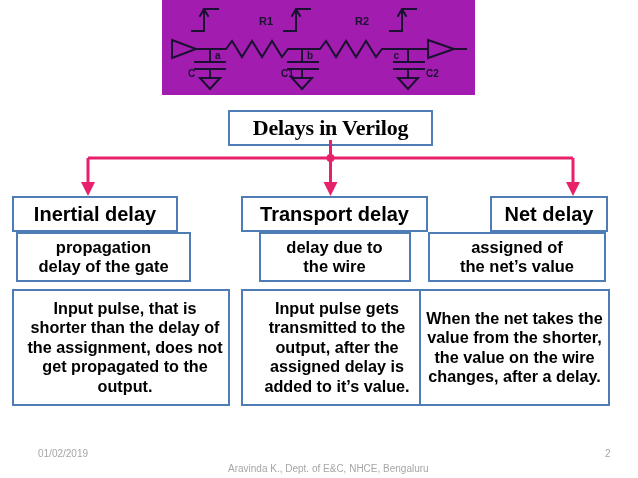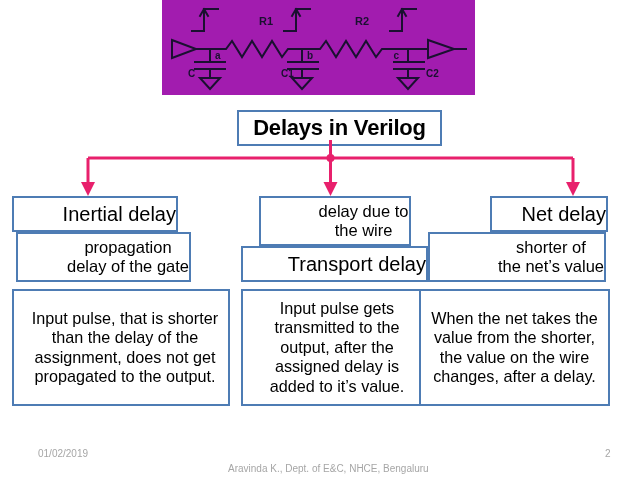--- a/index.html
+++ b/index.html
@@ -22,30 +22,31 @@
     top: 0px;
     width: 313px;
     height: 95px;
     background: #a21caf;
   }
   #circuit-image svg { display: block; }
 
   
   #title-box {
     position: absolute;
-    left: 237px;
+    left: 228px;
     top: 110px;
     width: 205px;
     height: 36px;
     border: 2px solid #4e7cb4;
     background: #ffffff;
     box-sizing: border-box;
     display: flex;
     align-items: center;
     justify-content: center;
+    font-family: Liberation Serif, serif;
   }
   #title-box .title-text {
     font-size: 22px;
     font-weight: bold;
     color: #000000;
     letter-spacing: -0.2px;
   }
 
   
   #connectors {
@@ -64,24 +65,24 @@
   .col-0 { left: 12px;  width: 218px; }
   .col-1 { left: 241px; width: 187px; }
   .col-2 { left: 419px; width: 191px; }
 
   .box {
     border: 2px solid #4e7cb4;
     background: #ffffff;
     box-sizing: border-box;
     display: flex;
     align-items: center;
-    justify-content: flex-end;
+    justify-content: center;
     text-align: center;
     color: #000000;
-    font-weight: normal;
+    font-weight: bold;
   }
 
   .head-box {
     height: 36px;
     font-size: 20px;
     margin: 0 auto;
   }
   .col-0 .head-box { width: 166px; margin-left: 0; }
   .col-1 .head-box { width: 187px; }
   .col-2 .head-box { width: 118px; margin-left: auto; margin-right: 2px; }
@@ -210,38 +211,38 @@
   <div class="box sub-box">
     <span style="white-space:pre-line">propagation
 delay of the gate</span>
   </div>
   <div class="box desc-box">
     <span>Input pulse, that is shorter than the delay of the assignment, does not get propagated to the output.</span>
   </div>
 </div>
 
 <div class="column col-1">
+  <div class="box head-box">
+    <span>Transport delay</span>
+  </div>
   <div class="box sub-box">
     <span style="white-space:pre-line">delay due to
 the wire</span>
   </div>
-  <div class="box head-box">
-    <span>Transport delay</span>
-  </div>
   <div class="box desc-box">
     <span>Input pulse gets transmitted to the output, after the assigned delay is added to it’s value.</span>
   </div>
 </div>
 
 <div class="column col-2">
   <div class="box head-box">
     <span>Net delay</span>
   </div>
   <div class="box sub-box">
-    <span style="white-space:pre-line">shorter of
+    <span style="white-space:pre-line">assigned of
 the net’s value</span>
   </div>
   <div class="box desc-box">
     <span>When the net takes the value from the shorter, the value on the wire changes, after a delay.</span>
   </div>
 </div>
 
 <div id="footer">
   <span class="f-date">01/02/2019</span>
   <span class="f-center">Aravinda K., Dept. of E&amp;C, NHCE, Bengaluru</span>

